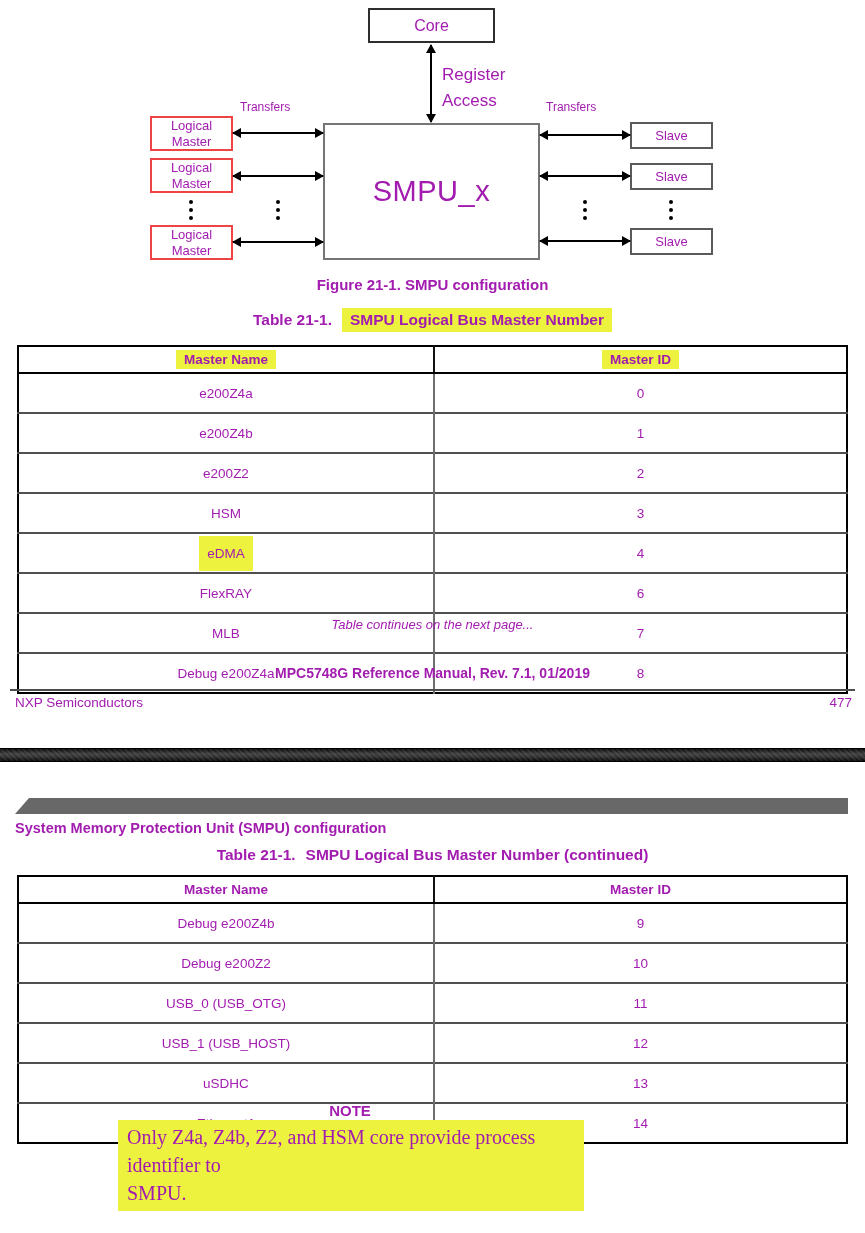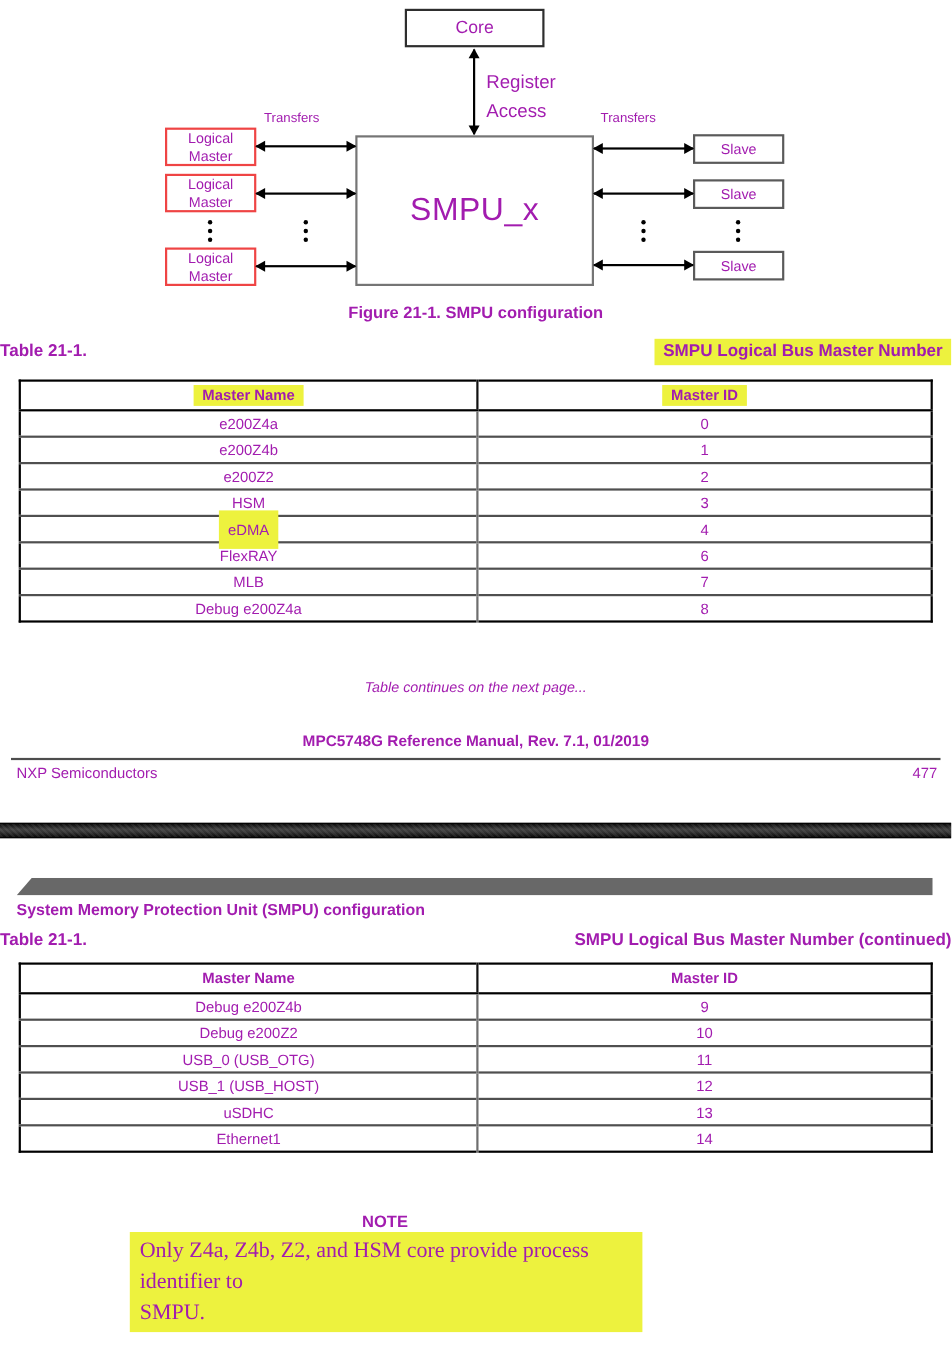--- a/index.html
+++ b/index.html
@@ -37,30 +37,30 @@
   .fig-caption { position:absolute; left:0; top:276px; width:865px; text-align:center;
                  font-weight:bold; font-size:15px; }
 
   
   .hl { background: var(--highlight-yellow, #edf23e); }
   .title-hl { padding:3px 8px; }
   .th-hl { padding:2px 8px; }
   .cell-hl { padding:10px 8px; }
 
   
-  .tbl-title { position:absolute; left:0; width:865px; display:flex; justify-content:space-between;
+  .tbl-title { position:absolute; left:0; width:865px; display:flex; justify-content:center;
                align-items:center; gap:10px; font-weight:bold; font-size:15.5px; }
 
   
   table.t { position:absolute; left:17px; width:831px; border-collapse:collapse;
             table-layout:fixed; border:2px solid #000; font-size:13.5px; }
   table.t th { height:27px; font-weight:bold; text-align:center; vertical-align:middle;
                border-bottom:2px solid #000; }
   table.t th + th { border-left:2px solid #111; }
-  table.t td { height:24px; text-align:center; vertical-align:middle; }
+  table.t td { height:40px; text-align:center; vertical-align:middle; }
   table.t td + td { border-left:2px solid #6e6e6e; }
   table.t tbody tr + tr td { border-top:2px solid #4f4f4f; }
 
   .continues { position:absolute; left:17px; top:617px; width:831px; text-align:center;
                font-style:italic; font-size:13px; }
 
   
   .footer-title { position:absolute; left:0; top:665px; width:865px; text-align:center;
                   font-weight:bold; font-size:14px; }
   .footer-rule { position:absolute; left:10px; top:689px; width:845px; height:2px; background:#4d4d4d; }

